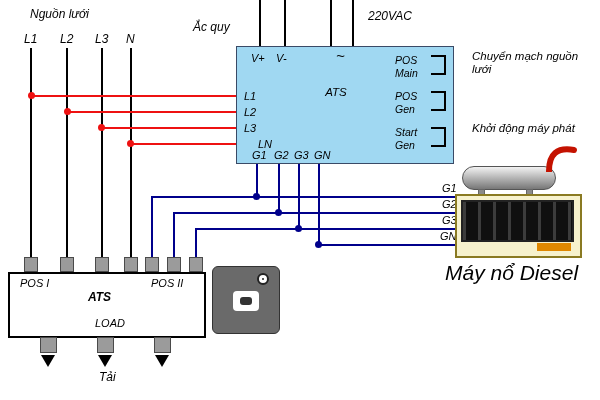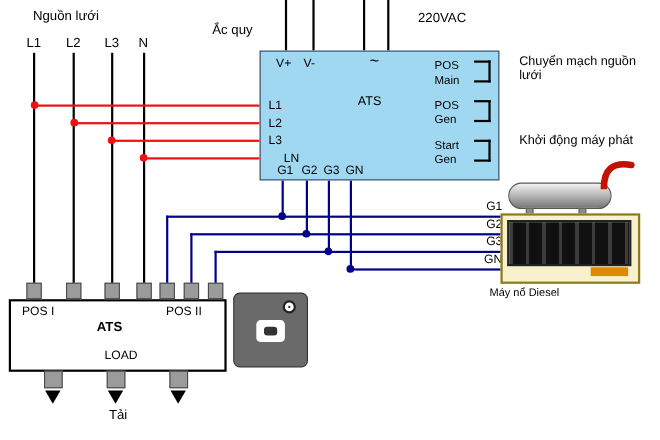--- a/index.html
+++ b/index.html
@@ -1,17 +1,17 @@
 <!DOCTYPE html>
 <html><head>
 <meta charset="utf-8">
 <style>
   html,body{margin:0;padding:0;background:#ffffff;}
   .diagram{position:relative;width:600px;height:400px;background:#fff;
-    font-family:"Liberation Sans",sans-serif;color:#000;overflow:hidden;}
+    font-family:"Liberation Sans",sans-serif;color:#000;overflow:hidden;font-style:italic;}
   .lbl{position:absolute;font-size:12px;line-height:1.15;white-space:nowrap;}
   .small{font-size:11px;}
   .wrap{white-space:normal;}
   .vwire{position:absolute;width:2px;background:#000;}
   .hwire{position:absolute;height:2px;background:#000;}
   .red{background:#ee1111;}
   .blue{background:#00008b;}
   .dot{position:absolute;width:7px;height:7px;border-radius:50%;}
   .dot.r{background:#ee1111;}
   .dot.b{background:#00008b;}
@@ -35,21 +35,21 @@
   .screw::after{content:"";position:absolute;left:3px;top:3px;width:2px;height:2px;background:#222;border-radius:50%;}
   .genbody{position:absolute;left:455px;top:194px;width:127px;height:64px;background:#f7f2cd;
     border:2px solid #8a7a22;box-sizing:border-box;}
   .radiator{position:absolute;left:4px;top:4px;width:113px;height:42px;
     background:repeating-linear-gradient(90deg,#3c3c3c 0 3px,#101010 3px 15px);
     border:2px solid #222;box-sizing:border-box;}
   .sticker{position:absolute;left:80px;top:47px;width:34px;height:8px;background:#e08800;}
   .tank{position:absolute;left:462px;top:166px;width:94px;height:24px;border-radius:12px;
     background:linear-gradient(#f2f2f2,#777);border:1px solid #555;box-sizing:border-box;}
   .tankleg{position:absolute;width:7px;height:8px;background:#8a8a8a;border:1px solid #666;box-sizing:border-box;}
-  .caption{position:absolute;font-size:10px;white-space:nowrap;}
+  .caption{position:absolute;font-size:21px;white-space:nowrap;}
   .bold{font-weight:bold;}
 </style>
 </head>
 <body>
 
 <div class="diagram">
 
   <div class="lbl" style="left:30px;top:8px">Nguồn lưới</div>
   <div class="lbl" style="left:24px;top:33px">L1</div>
   <div class="lbl" style="left:60px;top:33px">L2</div>
@@ -60,21 +60,21 @@
   <div class="vwire" style="left:66px;top:48px;height:210px"></div>
   <div class="vwire" style="left:101px;top:48px;height:210px"></div>
   <div class="vwire" style="left:130px;top:48px;height:210px"></div>
 
   <div class="lbl" style="left:193px;top:21px">Ắc quy</div>
   <div class="vwire" style="left:259px;top:0;height:46px"></div>
   <div class="vwire" style="left:284px;top:0;height:46px"></div>
 
   <div class="vwire" style="left:330px;top:0;height:46px"></div>
   <div class="vwire" style="left:352px;top:0;height:46px"></div>
-  <div class="lbl" style="left:380px;top:10px">220VAC</div>
+  <div class="lbl" style="left:368px;top:10px">220VAC</div>
 
   <div class="hwire red" style="left:30px;top:95px;width:206px"></div>
   <div class="hwire red" style="left:66px;top:111px;width:170px"></div>
   <div class="hwire red" style="left:101px;top:127px;width:135px"></div>
   <div class="hwire red" style="left:130px;top:143px;width:106px"></div>
   <div class="dot r" style="left:28px;top:92px"></div>
   <div class="dot r" style="left:64px;top:108px"></div>
   <div class="dot r" style="left:98px;top:124px"></div>
   <div class="dot r" style="left:127px;top:140px"></div>
 

